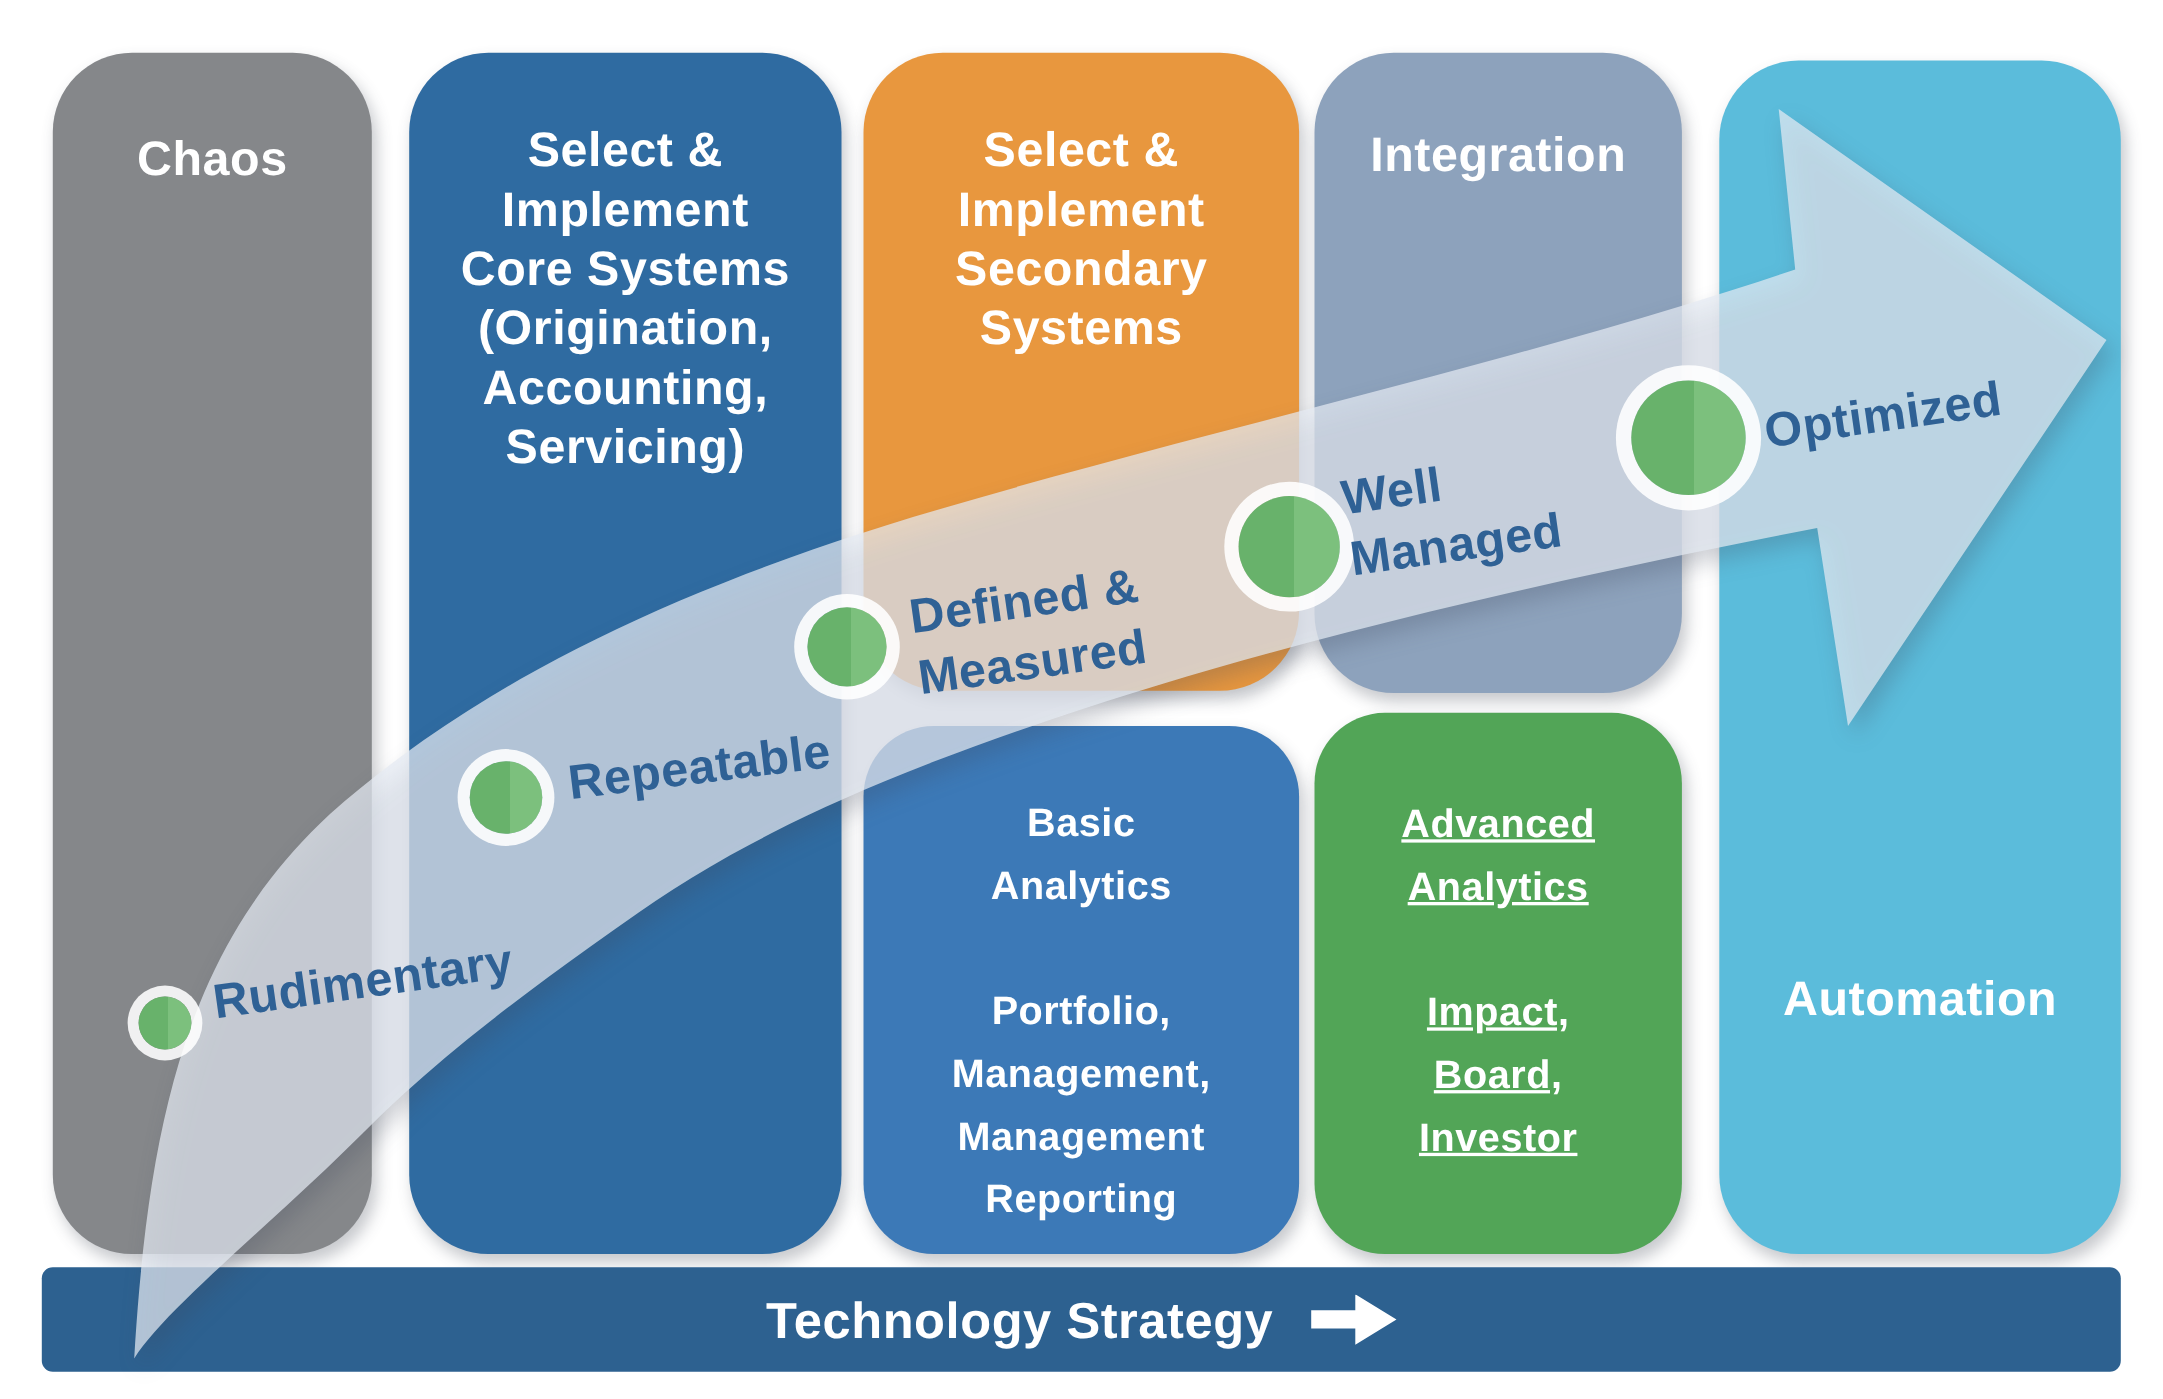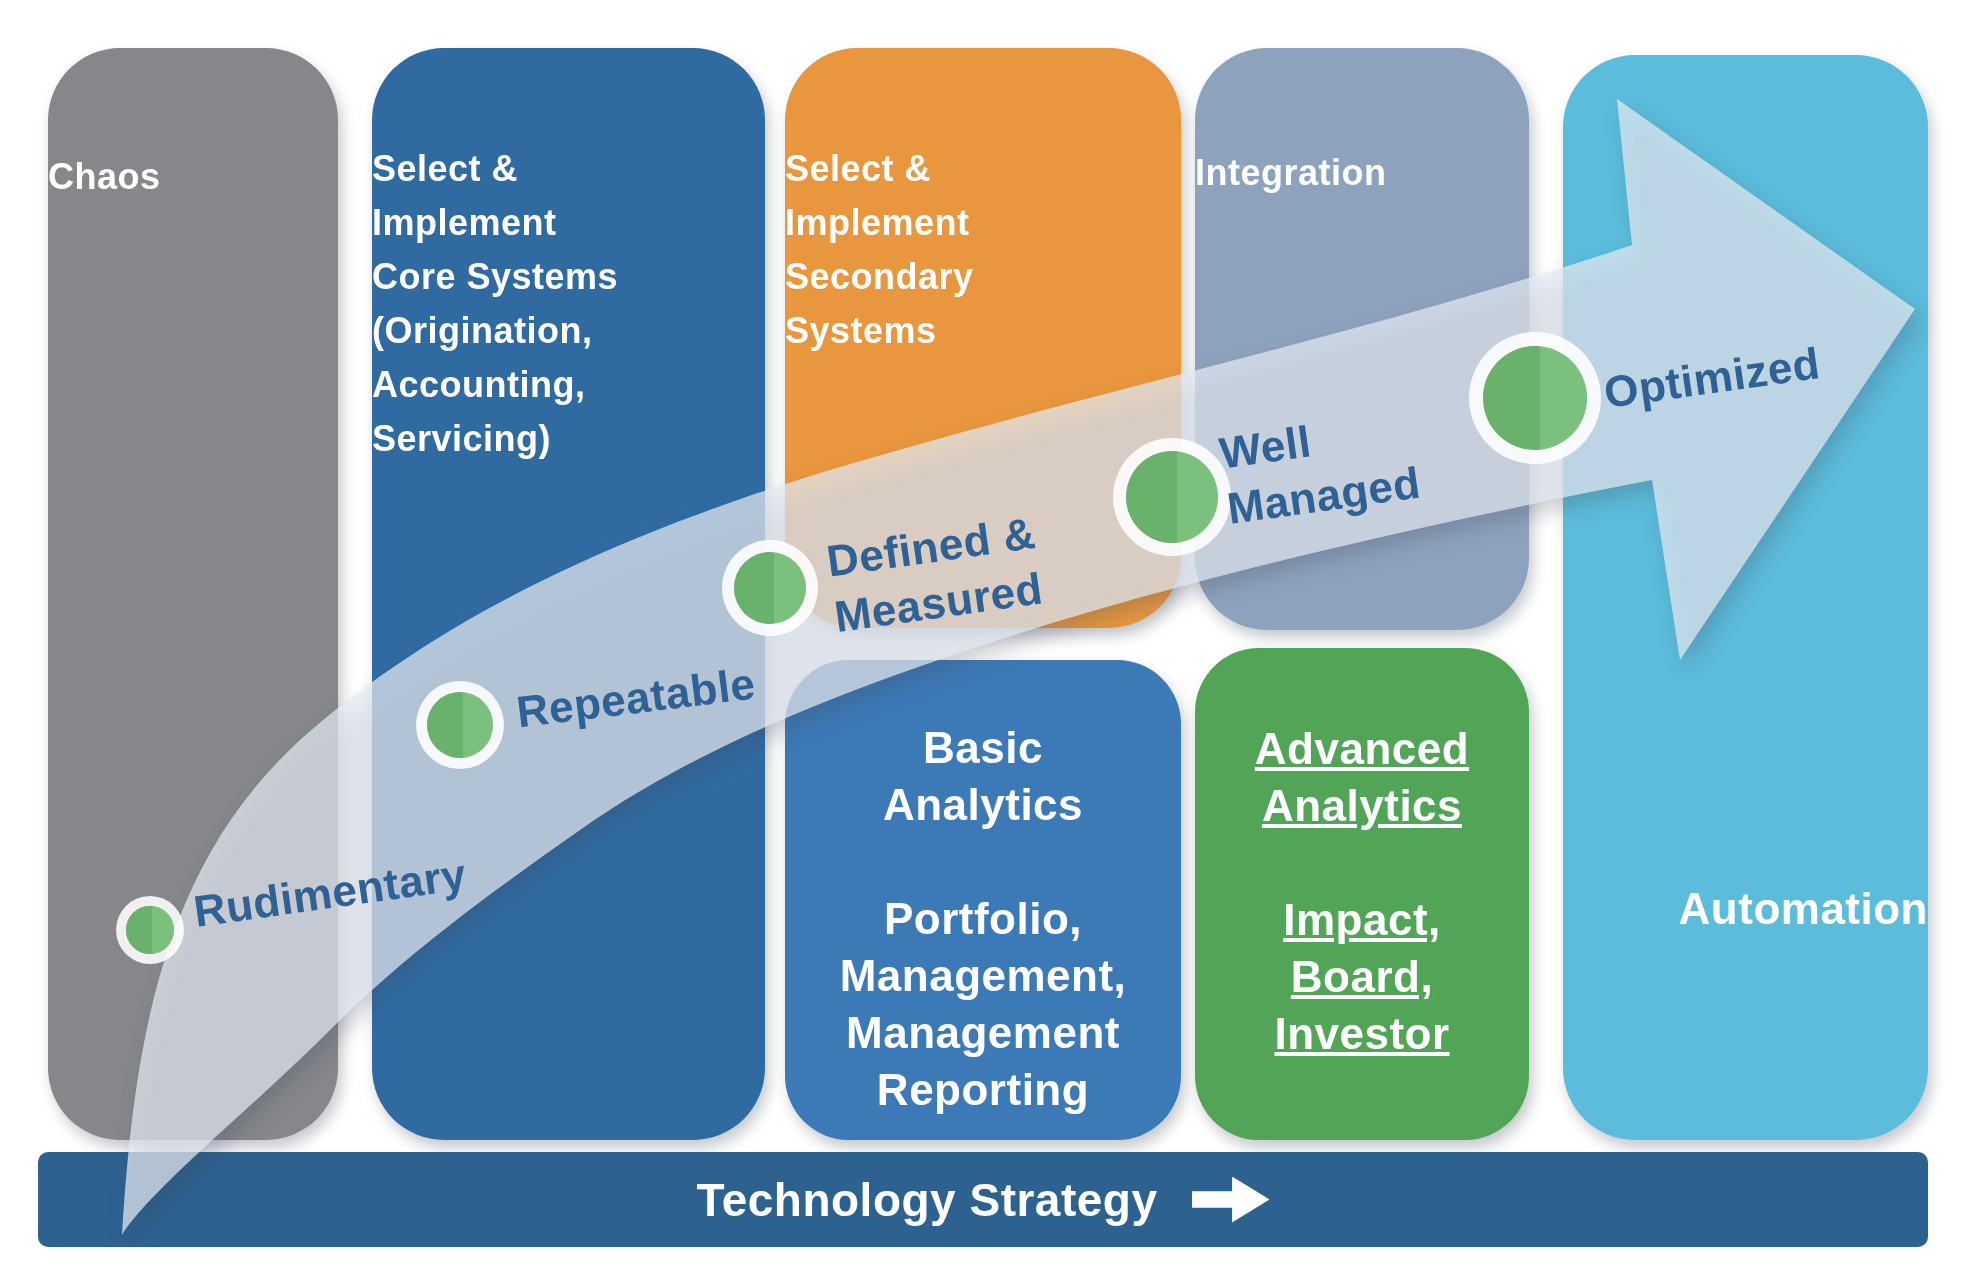--- a/index.html
+++ b/index.html
@@ -5,43 +5,43 @@
   html,body{margin:0;padding:0;background:#ffffff;}
   .canvas{
     position:relative;width:1966px;height:1272px;background:#ffffff;overflow:hidden;
     font-family:"Liberation Sans", sans-serif;font-weight:bold;
   }
   .col{
     position:absolute;border-radius:72px;
     box-shadow:4px 8px 14px rgba(70,75,90,.30);
   }
   .col-title{
-    color:#ffffff;font-size:36px;line-height:54px;
-    white-space:pre-line;letter-spacing:.5px;margin-top:32px;
+    color:#ffffff;font-size:44px;line-height:54px;text-align:center;
+    white-space:pre-line;letter-spacing:.5px;
   }
   .card-text{
-    color:#ffffff;font-size:44px;line-height:57px;text-align:center;
+    color:#ffffff;font-size:36px;line-height:57px;text-align:center;
     white-space:pre-line;letter-spacing:.5px;
   }
   .c1{left:48px;top:48px;width:290px;height:1092px;background:#85878A;}
   .c1 .col-title{padding-top:70px;}
   .c2{left:372px;top:48px;width:393px;height:1092px;background:#2F6BA1;}
   .c2 .col-title{padding-top:62px;}
   .c3t{left:785px;top:48px;width:396px;height:580px;background:#E8973E;}
   .c3t .col-title{padding-top:62px;}
   .c3b{left:785px;top:660px;width:396px;height:480px;background:#3C79B7;border-radius:64px;}
   .c3b .card-text{padding-top:59px;}
   .c4t{left:1195px;top:48px;width:334px;height:582px;background:#8DA2BC;}
   .c4t .col-title{padding-top:66px;}
   .c4b{left:1195px;top:648px;width:334px;height:492px;background:#52A557;border-radius:64px;}
   .c4b .card-text{padding-top:72px;text-decoration:underline;}
   .c5{left:1563px;top:55px;width:365px;height:1085px;background:#5BBCDB;}
   .automation-label{
     position:absolute;left:1563px;top:884px;width:365px;z-index:3;
-    color:#ffffff;font-size:44px;text-align:right;letter-spacing:.5px;
+    color:#ffffff;font-size:44px;text-align:center;letter-spacing:.5px;
   }
   .band-svg{position:absolute;left:0;top:0;z-index:2;pointer-events:none;}
   .band-path{
     fill:rgba(229,234,243,0.72);
     filter:drop-shadow(6px 10px 10px rgba(60,70,90,0.35));
   }
   .stage-dot{
     position:absolute;z-index:3;border-radius:50%;
     background:linear-gradient(90deg,#68B26B 55%,#7CC07D 55%);
     box-shadow:0 0 0 var(--ring) rgba(255,255,255,0.88);

